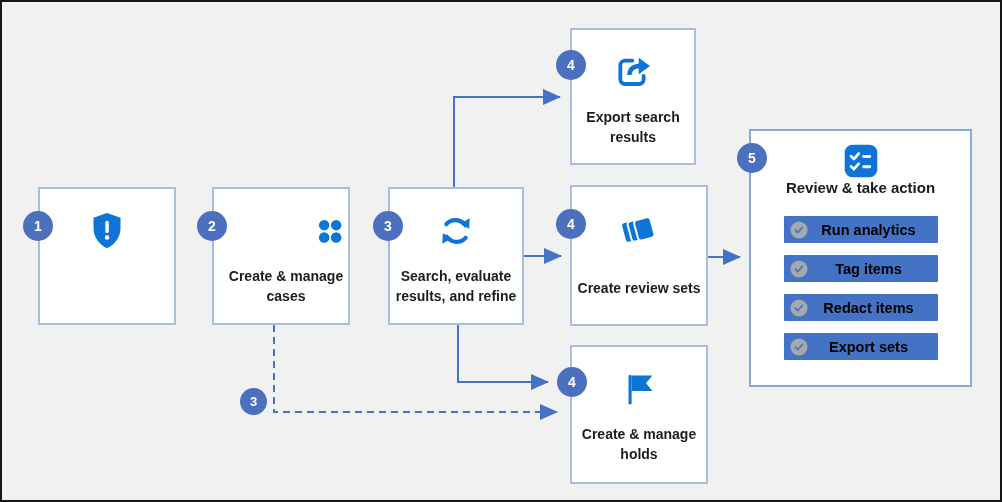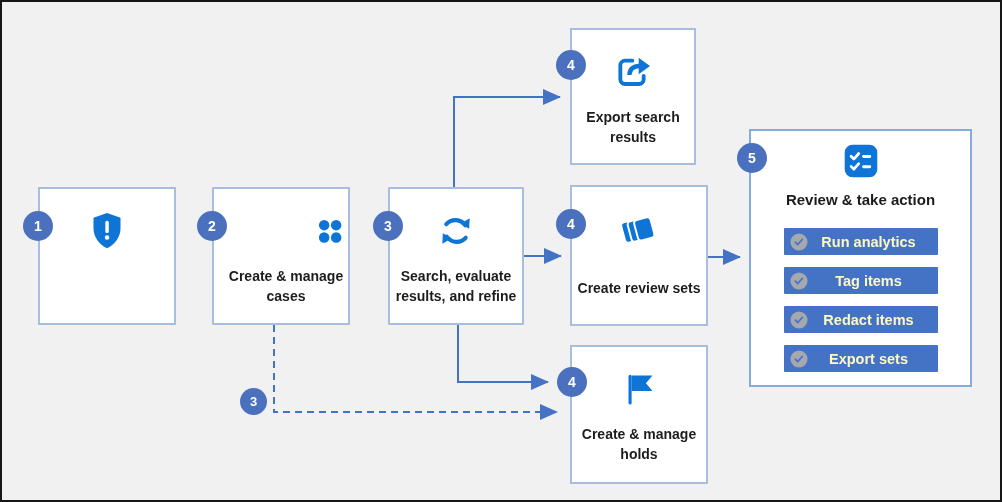--- a/index.html
+++ b/index.html
@@ -7,25 +7,25 @@
   body{font-family:"Liberation Sans", sans-serif;}
   .stage{position:relative;width:1002px;height:502px;background:#f1f1f2;border:2px solid #161616;overflow:hidden;}
   .connectors{position:absolute;left:0;top:0;z-index:1;}
   .box{position:absolute;background:#ffffff;border:2px solid #a9bedf;display:flex;flex-direction:column;align-items:center;text-align:center;z-index:2;}
   .iconwrap{height:48px;margin-top:18px;display:flex;align-items:center;justify-content:center;}
   .box .label{margin-top:11px;font-size:14px;font-weight:700;color:#1c1c1c;line-height:1.45;width:calc(100% - 10px);}
   .badge{position:absolute;width:30px;height:30px;border-radius:50%;background:#4b70bd;color:#fff;display:flex;align-items:center;justify-content:center;font-size:14px;font-weight:700;z-index:6;}
   .badge.small{width:27px;height:27px;font-size:13px;}
   .panel{position:absolute;left:747px;top:127px;width:223px;height:258px;background:#fff;border:2px solid #85abdc;display:flex;flex-direction:column;align-items:center;z-index:2;}
   .panel .iconwrap{margin-top:12px;height:36px;}
-  .panel-title{margin-top:12px;font-size:15px;font-weight:700;color:#1c1c1c;}
+  .panel-title{font-size:15px;font-weight:700;color:#1c1c1c;}
   .actions{margin-top:20px;display:flex;flex-direction:column;gap:12px;}
   .action-btn{width:154px;height:27px;background:#4472c4;display:flex;align-items:center;padding-left:6px;border-radius:1px;}
   .action-btn .chk{display:flex;align-items:center;}
-  .action-btn .btn-label{flex:1;text-align:center;color:#fef9c3;font-size:14.5px;font-weight:600;padding-right:8px;white-space:nowrap;}
+  .action-btn .btn-label{flex:1;text-align:center;color:#000000;font-size:14.5px;font-weight:600;padding-right:8px;white-space:nowrap;}
 </style>
 </head>
 <body>
 
 <div class="stage">
 
   <svg class="connectors" width="1002" height="502">
     <defs>
       <marker id="arrow" markerWidth="10" markerHeight="9" refX="8.5" refY="4" orient="auto">
         <path d="M0,0 L9,4 L0,8 Z" fill="#4472c4"></path>

